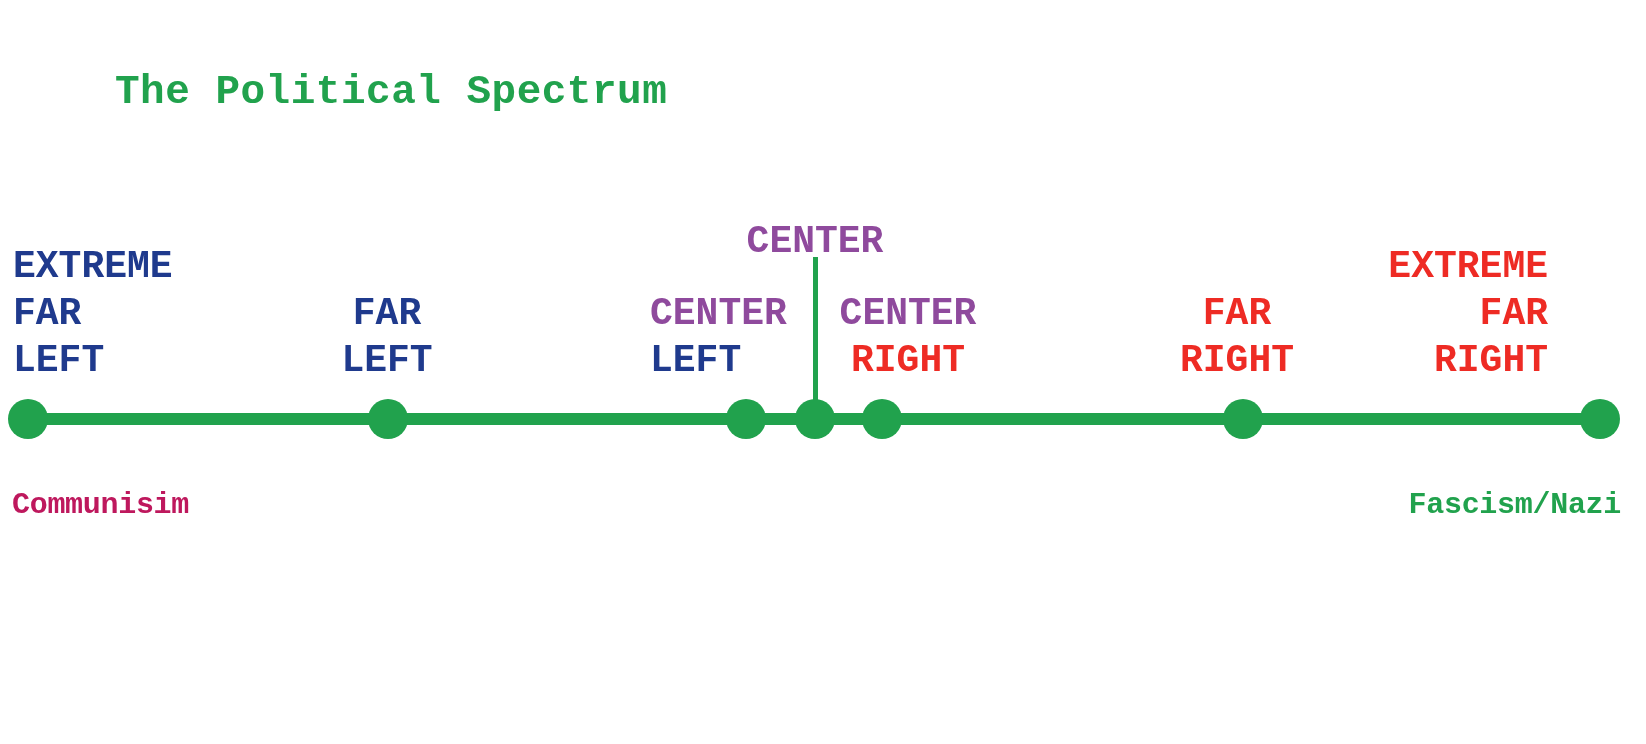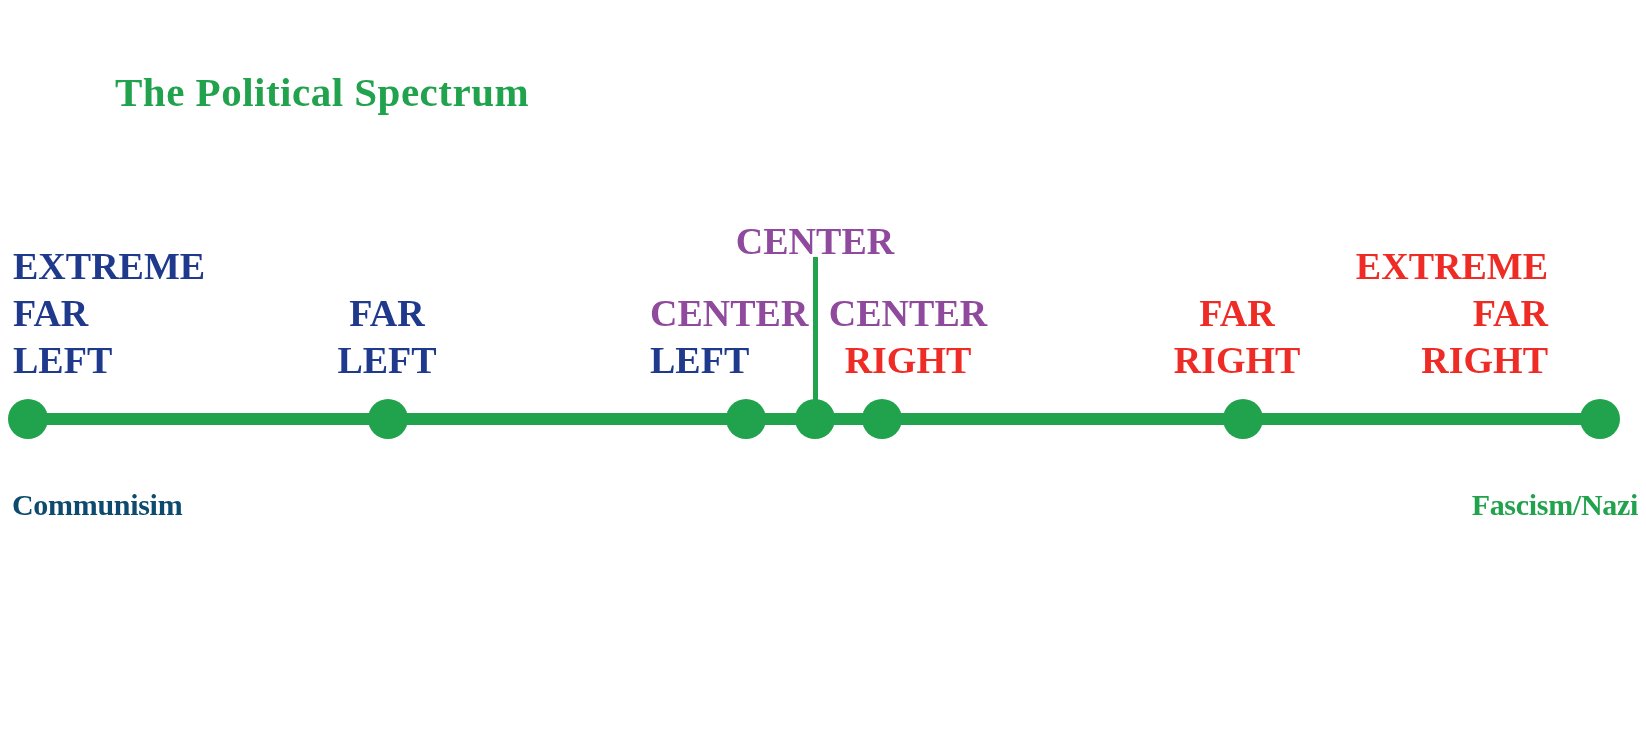--- a/index.html
+++ b/index.html
@@ -2,21 +2,21 @@
 <html><head>
 <meta charset="utf-8">
 <style>
   html,body{margin:0;padding:0;background:#ffffff;}
   .canvas{
     position:relative;
     width:1646px;
     height:744px;
     background:#ffffff;
     overflow:hidden;
-    font-family:Liberation Serif, serif;
+    font-family:Liberation Mono, monospace;
     font-weight:bold;
   }
   .title{
     position:absolute;
     left:115px;
     top:68px;
     margin:0;
     font-size:41px;
     line-height:48px;
     letter-spacing:0.5px;
@@ -61,21 +61,21 @@
   }
   .annot{
     position:absolute;
     font-size:30px;
     line-height:36px;
     letter-spacing:-0.3px;
     white-space:nowrap;
   }
   #annot-left{left:12px;top:487px;}
   #annot-center{left:677px;top:491px;}
-  #annot-right{right:8px;top:487px;text-align:right;}
+  #annot-right{right:25px;top:487px;text-align:right;}
 </style>
 </head>
 <body>
 
 <div class="canvas">
 
   <h1 class="title" style="color: rgb(33, 162, 77);">The Political Spectrum</h1>
 
   <div class="lbl" id="lbl-extreme-far-left">
     <div style="color: rgb(31, 58, 141);">EXTREME</div>
@@ -116,18 +116,18 @@
   <div id="dots">
       <div class="dot" style="left: 1.7%; background: rgb(33, 162, 77);"></div>
       <div class="dot" style="left: 23.6%; background: rgb(33, 162, 77);"></div>
       <div class="dot" style="left: 45.3%; background: rgb(33, 162, 77);"></div>
       <div class="dot" style="left: 49.5%; background: rgb(33, 162, 77);"></div>
       <div class="dot" style="left: 53.6%; background: rgb(33, 162, 77);"></div>
       <div class="dot" style="left: 75.5%; background: rgb(33, 162, 77);"></div>
       <div class="dot" style="left: 97.2%; background: rgb(33, 162, 77);"></div>
     </div>
 
-  <div class="annot" id="annot-left" style="color: #0c4a6e;">Communisim</div>
+  <div class="annot" id="annot-left" style="color: #be185d;">Communisim</div>
 
 
   <div class="annot" id="annot-right" style="color: rgb(33, 162, 77);">Fascism/Nazi</div>
 
 </div>
 
 </body></html>

